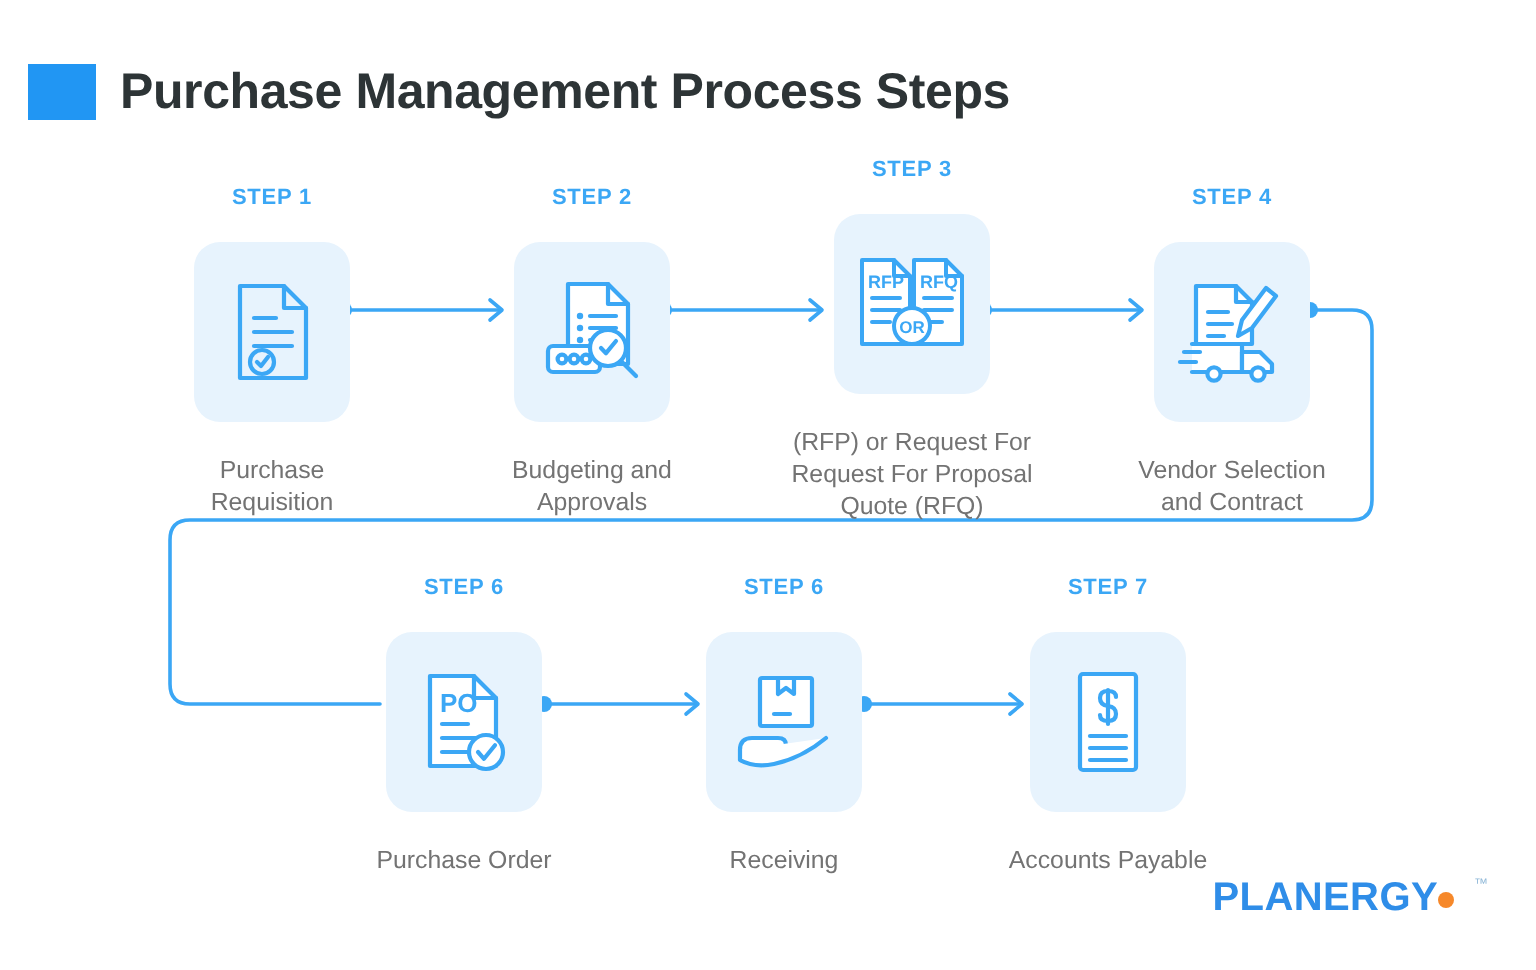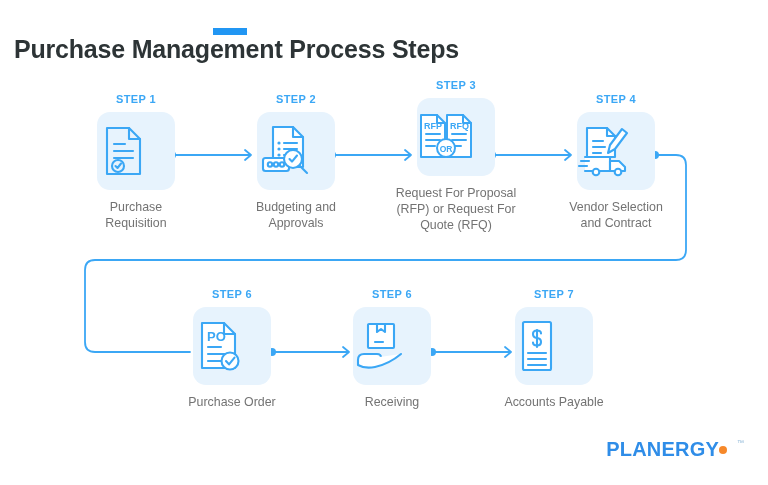--- a/index.html
+++ b/index.html
@@ -17,21 +17,20 @@
   }
 
   
   #header {
     position: absolute;
     left: 0;
     top: 28px;
     display: flex;
     align-items: center;
     height: 36px;
-    flex-direction: column;
   }
   #accent-swatch {
     width: 34px;
     height: 28px;
     background: #2196f3;
     margin-right: 12px;
   }
   #page-title {
     font-size: 25px;
     font-weight: bold;
@@ -65,27 +64,27 @@
   .step-label {
     font-size: 11px;
     font-weight: bold;
     color: #3ba7f5;
     letter-spacing: 0.4px;
     margin-bottom: 7px;
     white-space: nowrap;
   }
   .icon-box {
     width: 78px;
-    height: 78px;
-    margin: 0 auto;
+    height: 90px;
+    margin: 16px auto;
     background: #e7f3fd;
     border-radius: 13px;
     display: flex;
     align-items: center;
-    justify-content: flex-start;
+    justify-content: center;
   }
   .icon-box svg {
     display: block;
   }
   .step-caption {
     margin-top: 9px;
     font-size: 12.4px;
     line-height: 16px;
     color: #737373;
     font-weight: normal;
@@ -229,22 +228,22 @@
           <line x1="35" y1="30" x2="49" y2="30"></line>
           <line x1="35" y1="36" x2="44" y2="36"></line>
           <circle cx="29" cy="38" r="9" fill="#ffffff"></circle>
         </g>
         <text x="7" y="19" font-family="Liberation Sans, sans-serif" font-size="9" font-weight="bold" fill="#3ba7f5">RFP</text>
         <text x="33" y="19" font-family="Liberation Sans, sans-serif" font-size="9" font-weight="bold" fill="#3ba7f5">RFQ</text>
         <text x="29" y="41.5" text-anchor="middle" font-family="Liberation Sans, sans-serif" font-size="8.5" font-weight="bold" fill="#3ba7f5">OR</text>
       </svg>
     </div>
     <div class="step-caption">
+      <div>(RFP) or Request For</div>
       <div>Request For Proposal</div>
-      <div>(RFP) or Request For</div>
       <div>Quote (RFQ)</div>
     </div>
   </div>
 
   <div class="step-node" style="left:536px; top:93px;">
     <div class="step-label">STEP 4</div>
     <div class="icon-box">
       <svg width="56" height="56" viewBox="0 0 56 56">
         <g fill="none" stroke="#3ba7f5" stroke-width="2.1" stroke-linecap="round" stroke-linejoin="round">
           <path d="M10 5 H30 L38 13 V34 H10 Z" fill="#ffffff"></path>

